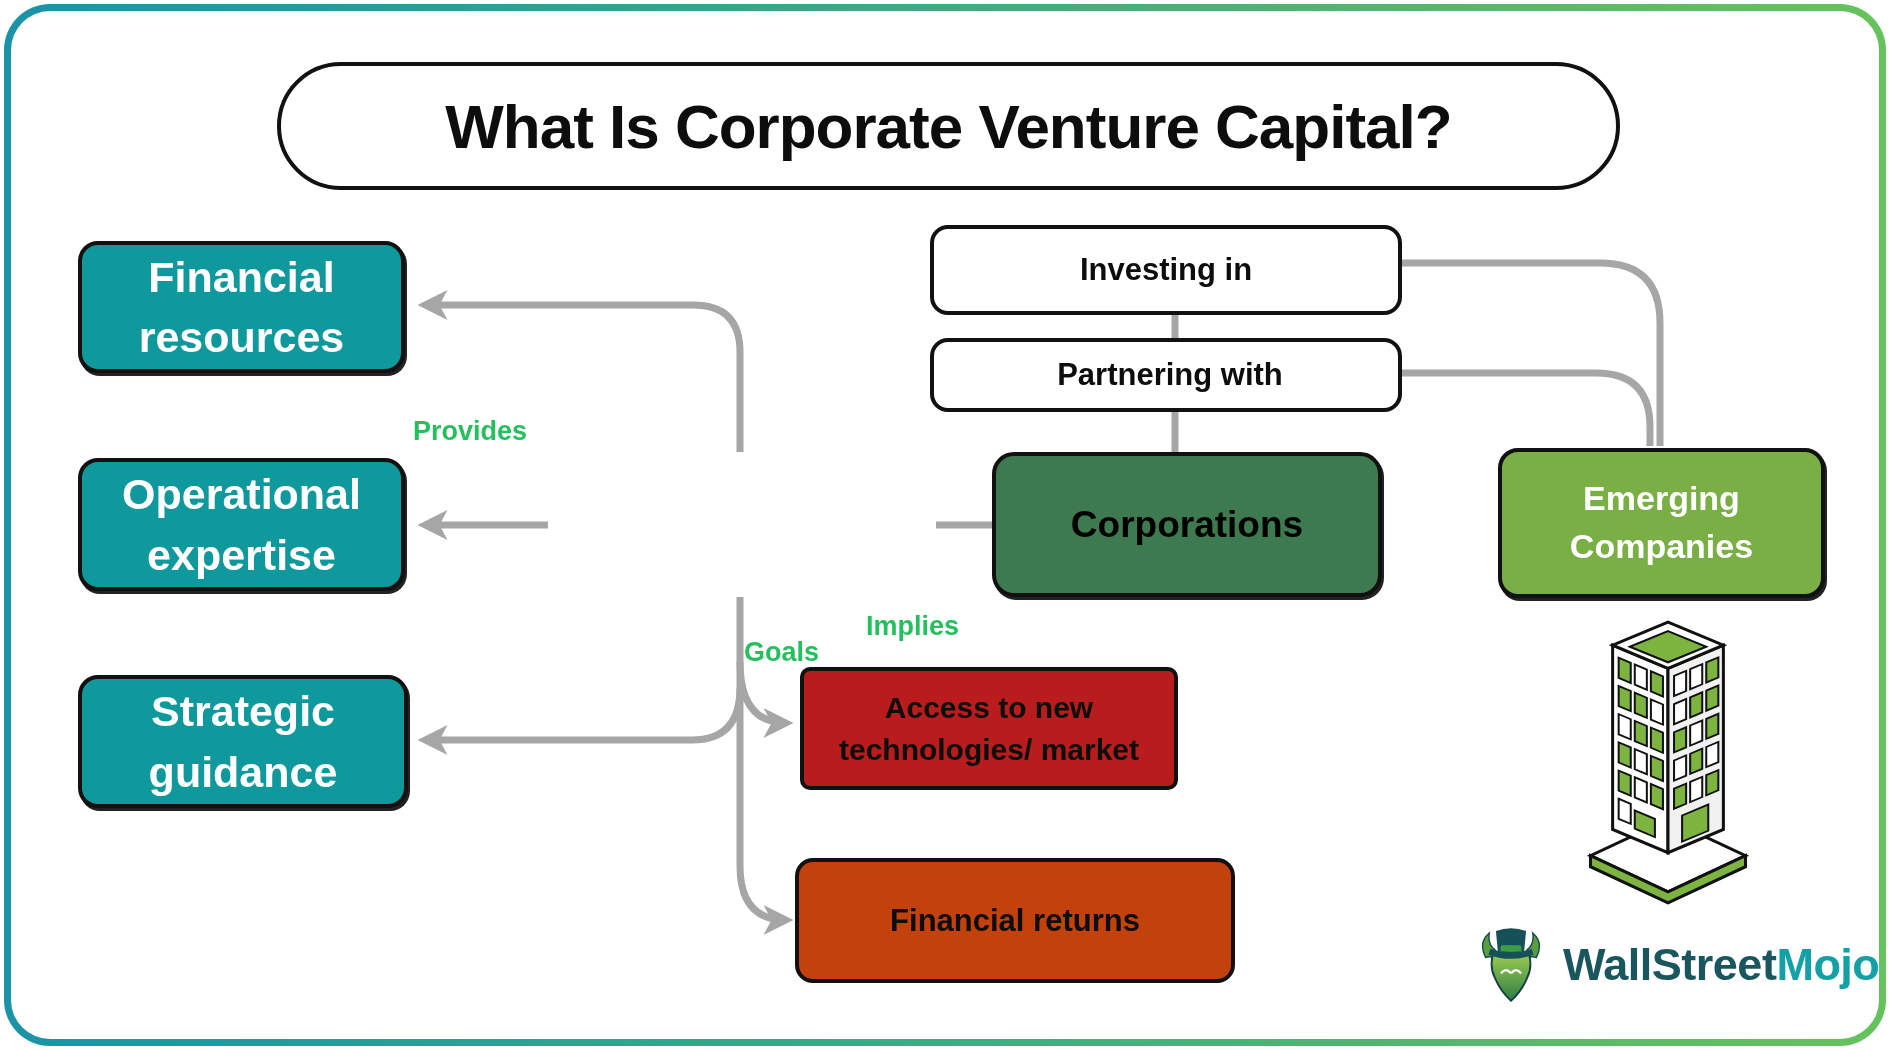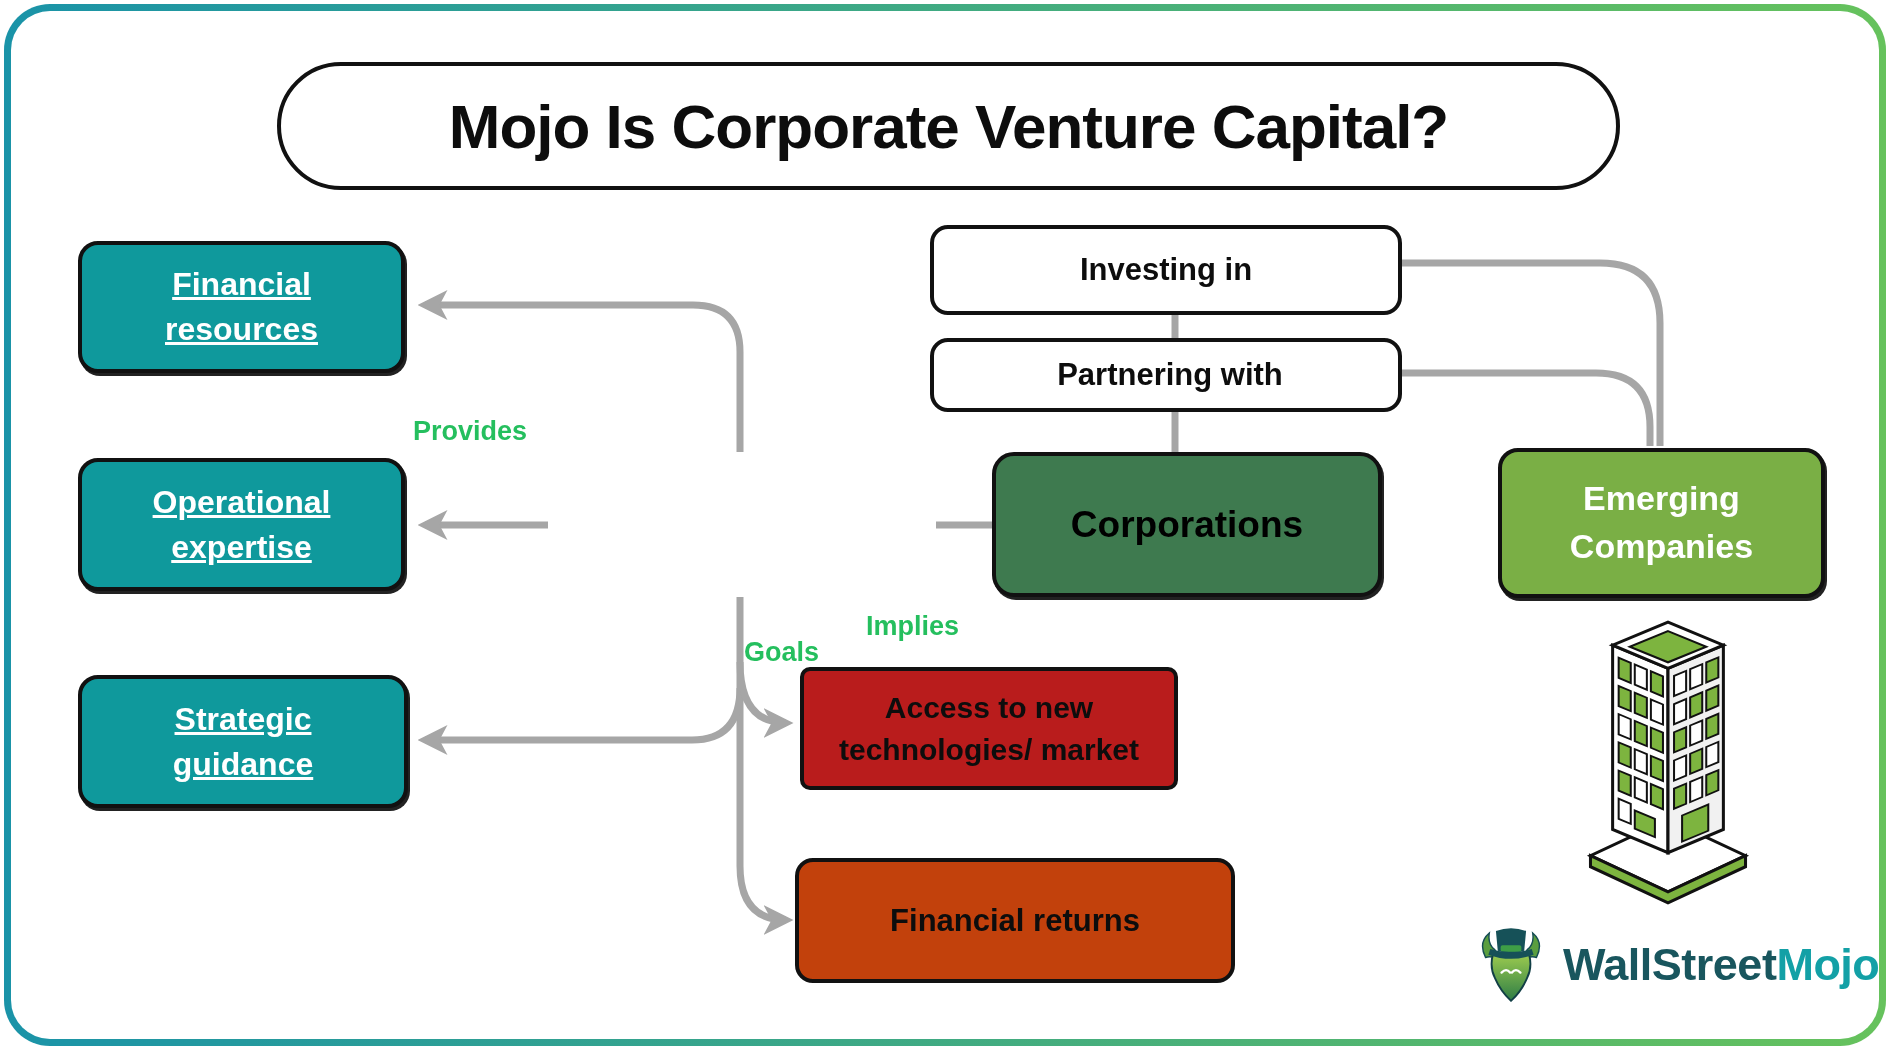--- a/index.html
+++ b/index.html
@@ -41,21 +41,21 @@
   .title-pill span{
     font-size:62px;font-weight:800;color:#0d0d0d;letter-spacing:-1px;white-space:nowrap;
   }
 
   .box{
     position:absolute;display:flex;align-items:center;justify-content:center;
     text-align:center;white-space:pre-line;font-weight:800;
     border:4px solid var(--border-black);
   }
   .box.shadow{box-shadow:2px 3px 0 rgba(10,10,10,.9);}
-  .teal{background:var(--teal-box);color:#fff;border-radius:20px;font-size:32px;line-height:1.4;text-decoration:underline;}
+  .teal{background:var(--teal-box);color:#fff;border-radius:20px;font-size:43px;line-height:1.4;}
   .b-fin{left:78px;top:241px;width:327px;height:132px;}
   .b-ops{left:78px;top:458px;width:327px;height:133px;}
   .b-str{left:78px;top:675px;width:330px;height:133px;}
   .b-cvc{
     left:548px;top:452px;width:385px;height:145px;border-radius:22px;
     background:linear-gradient(100deg,var(--cvc-gradient-start),var(--cvc-gradient-end));
     color:#fff;font-size:34px;line-height:1.4;
   }
   .b-corp{
     left:992px;top:452px;width:390px;height:145px;border-radius:22px;
@@ -103,21 +103,21 @@
     <path class="wire" d="M1175,298 L1175,338"></path>
     <path class="wire" d="M1175,412 L1175,452"></path>
     <path class="wire" d="M1402,263 L1600,263 Q1660,263 1660,323 L1660,446"></path>
     <path class="wire" d="M1402,373 L1596,373 Q1650,373 1650,427 L1650,446"></path>
     <path class="wire" d="M740,597 L740,866 Q740,920 786,920" marker-end="url(#arr)"></path>
     <path class="wire" d="M740,688 Q740,740 692,740 L425,740" marker-end="url(#arr)"></path>
     <path class="wire" d="M740,662 Q740,723 786,723" marker-end="url(#arr)"></path>
   </svg>
 
   <div class="title-pill">
-    <span>Mojo Is Corporate Venture Capital?</span>
+    <span>What Is Corporate Venture Capital?</span>
   </div>
 
   <div class="box teal shadow b-fin">Financial
 resources</div>
   <div class="box teal shadow b-ops">Operational
 expertise</div>
   <div class="box teal shadow b-str">Strategic
 guidance</div>
 
   <div class="box shadow b-corp">Corporations</div>

